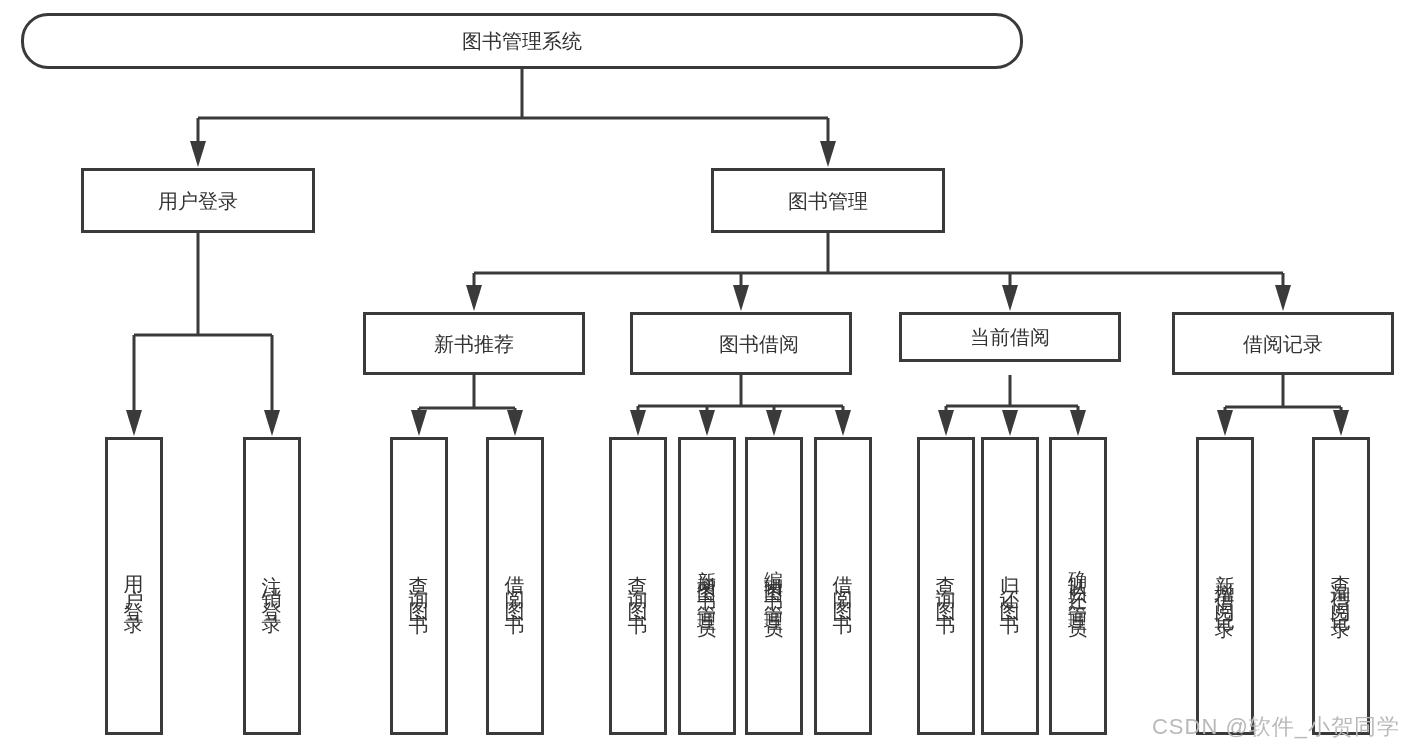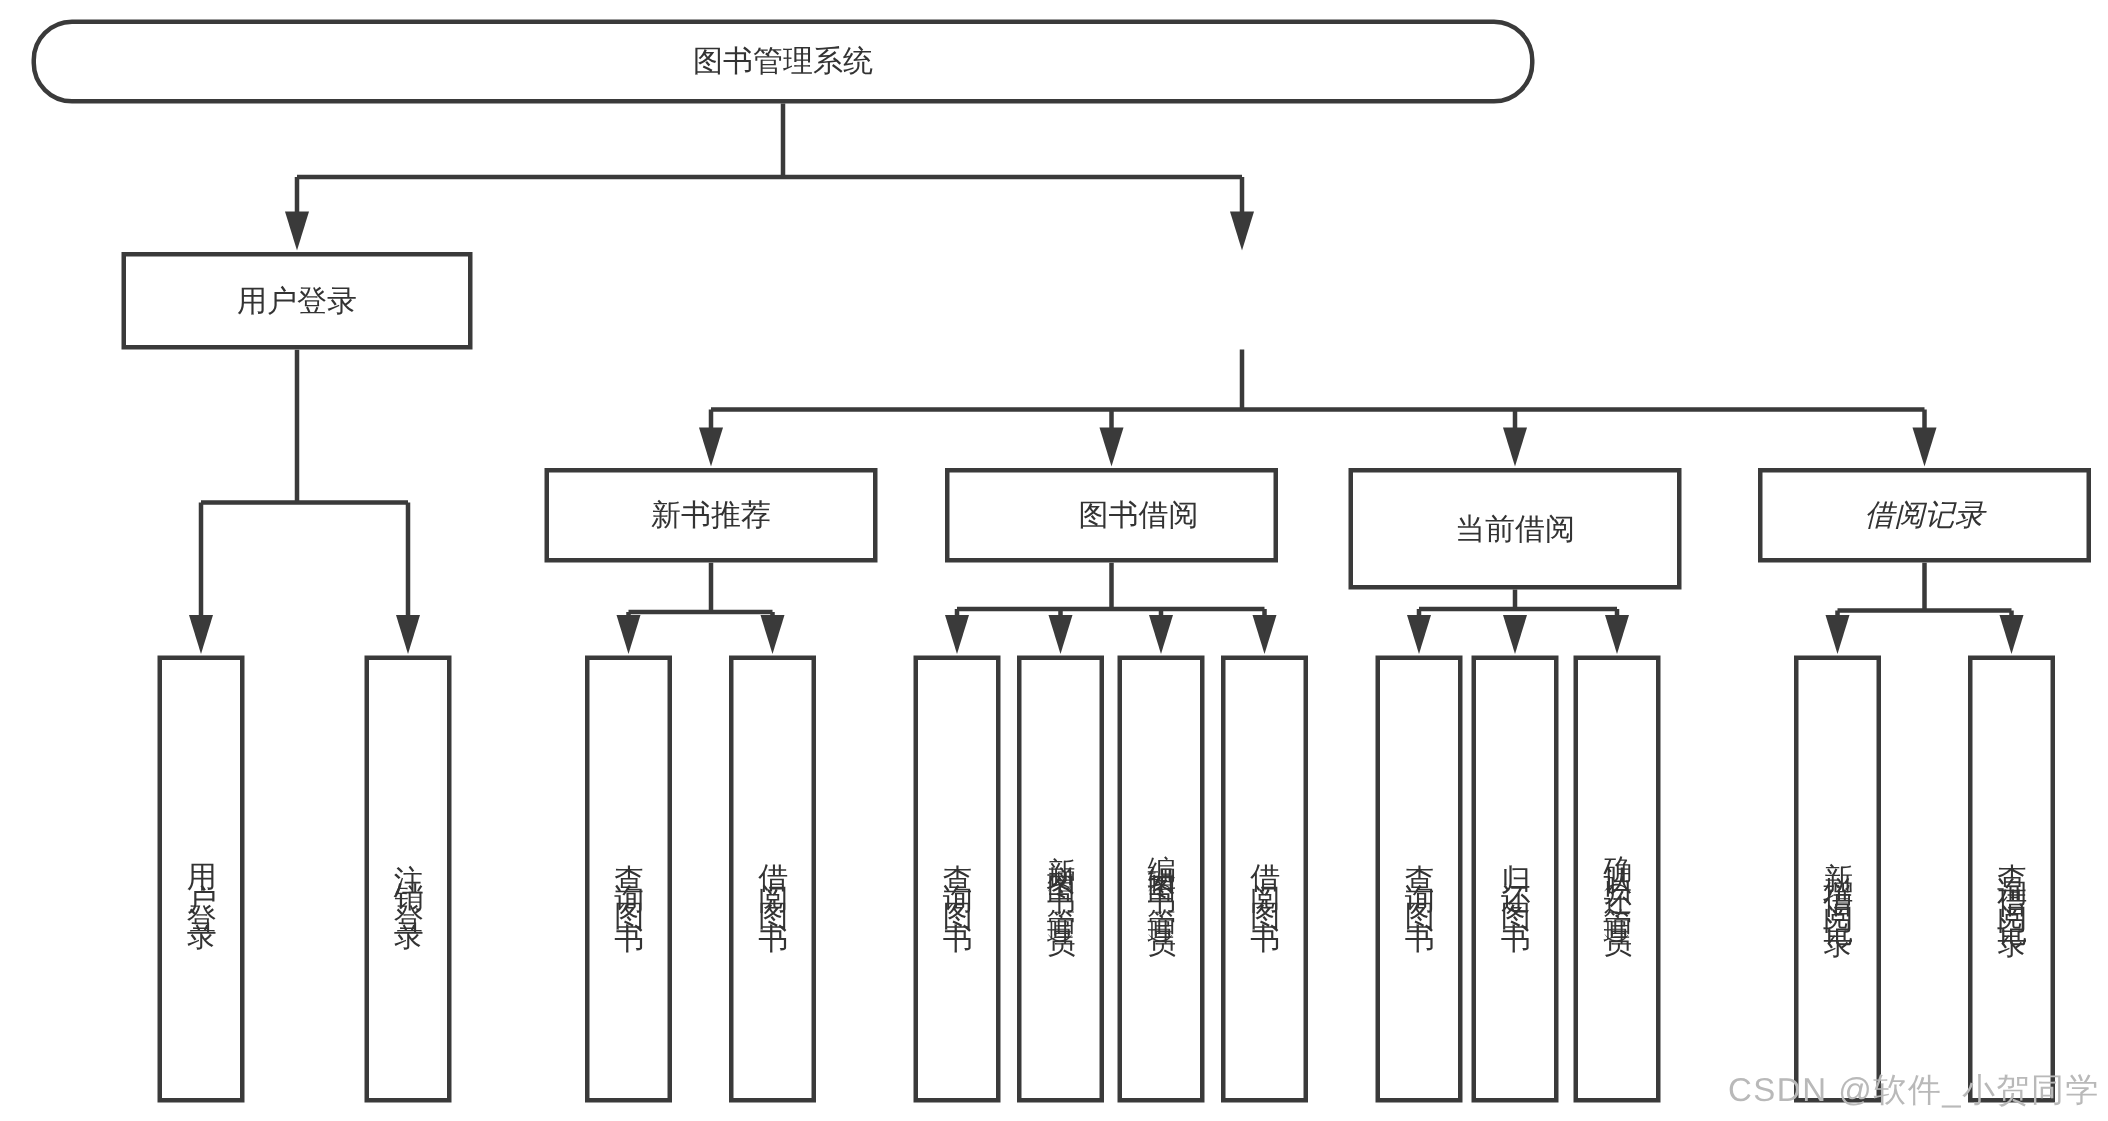--- a/index.html
+++ b/index.html
@@ -57,25 +57,26 @@
     <polygon class="arrow" points="938,410 954,410 946,436"></polygon>
     <polygon class="arrow" points="1002,410 1018,410 1010,436"></polygon>
     <polygon class="arrow" points="1070,410 1086,410 1078,436"></polygon>
     <polygon class="arrow" points="1217,410 1233,410 1225,436"></polygon>
     <polygon class="arrow" points="1333,410 1349,410 1341,436"></polygon>
   </svg>
 
   <div class="box" style="left:21px; top:13px; width:1002px; height:56px;border-radius:27px;">图书管理系统</div>
 
   <div class="box" style="left:81px; top:168px; width:234px; height:65px;">用户登录</div>
+  <div class="box" style="left:711px; top:168px; width:234px; height:65px;">图书管理</div>
 
   <div class="box" style="left:363px; top:312px; width:222px; height:63px;">新书推荐</div>
   <div class="box" style="left:630px; top:312px; width:222px; height:63px;padding-left:36px;">图书借阅</div>
-  <div class="box" style="left:899px; top:312px; width:222px; height:81px;">当前借阅</div>
-  <div class="box" style="left:1172px; top:312px; width:222px; height:63px;font-style:italic;">借阅记录</div>
+  <div class="box" style="left:899px; top:312px; width:222px; height:50px;">当前借阅</div>
+  <div class="box" style="left:1172px; top:312px; width:222px; height:63px;">借阅记录</div>
 
   <div class="box leaf" style="left:105px; top:437px; width:58px; height:298px;">用户登录</div>
   <div class="box leaf" style="left:243px; top:437px; width:58px; height:298px;">注销登录</div>
 
   <div class="box leaf" style="left:390px; top:437px; width:58px; height:298px;">查询图书</div>
   <div class="box leaf" style="left:486px; top:437px; width:58px; height:298px;">借阅图书</div>
 
   <div class="box leaf" style="left:609px; top:437px; width:58px; height:298px;">查询图书</div>
   <div class="box leaf long" style="left:678px; top:437px; width:58px; height:298px;">新增图书（管理员）</div>
   <div class="box leaf long" style="left:745px; top:437px; width:58px; height:298px;">编辑图书（管理员）</div>

